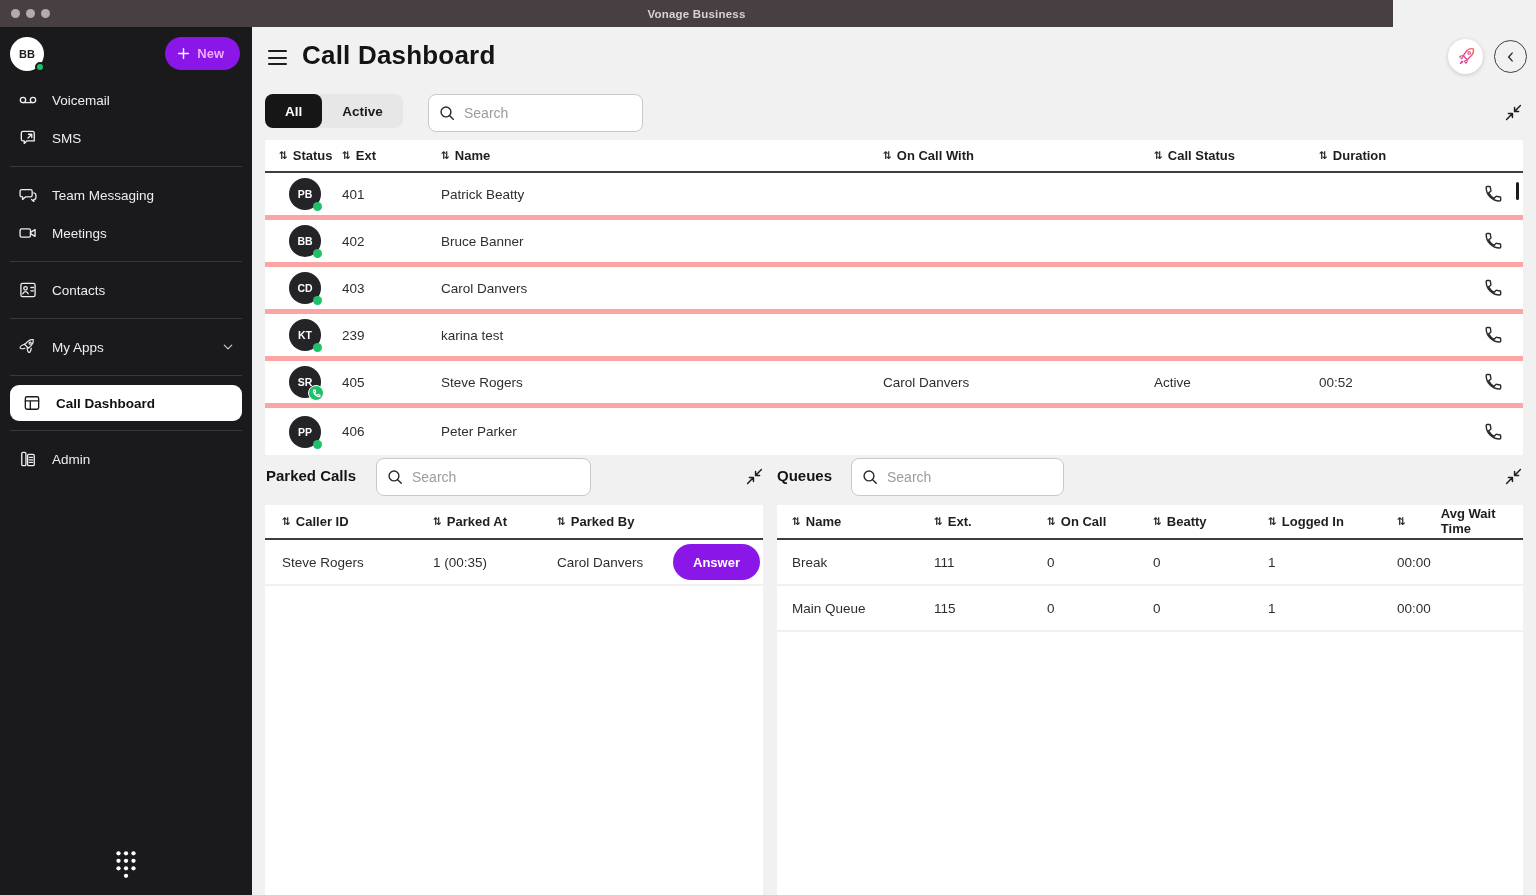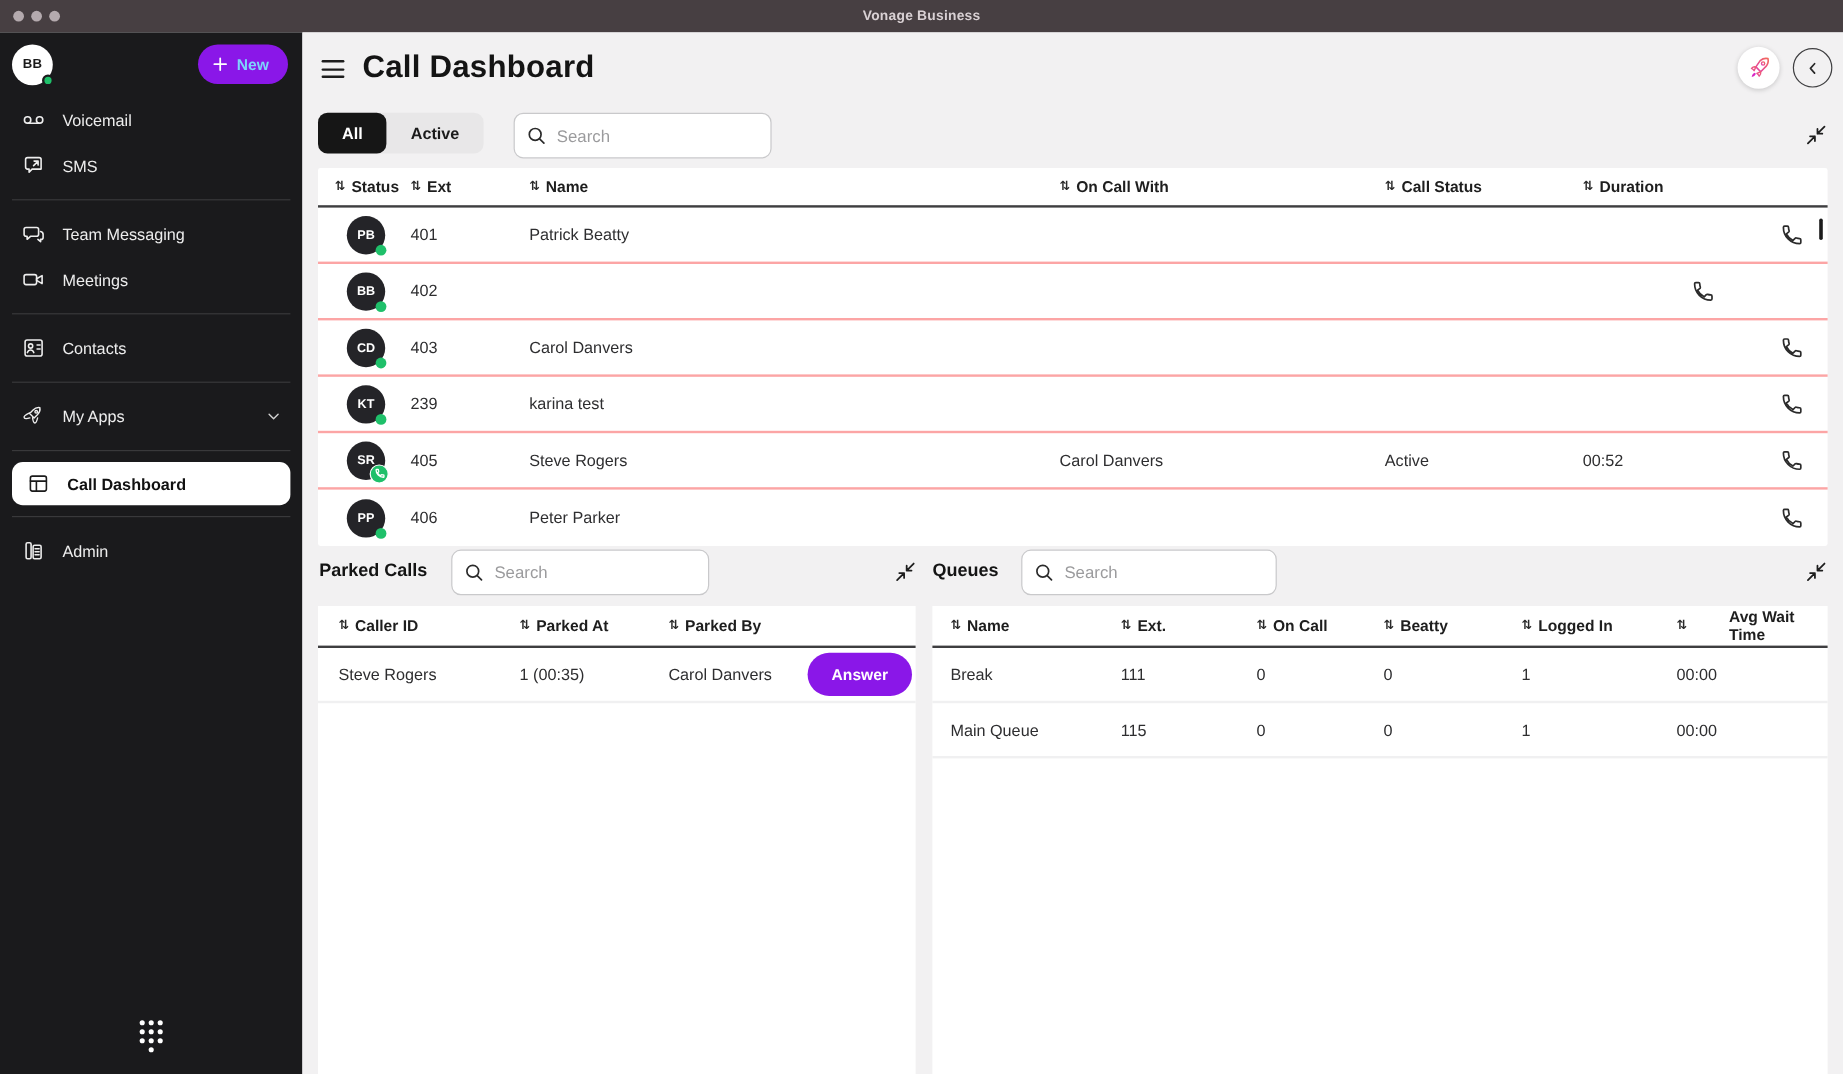--- a/index.html
+++ b/index.html
@@ -1,29 +1,29 @@
 <!DOCTYPE html>
 <html><head>
 <meta charset="utf-8">
 <style>
   * { margin:0; padding:0; box-sizing:border-box; }
   html,body { width:1536px; height:895px; overflow:hidden; font-family:"Liberation Sans", sans-serif; background:#F2F1F2; }
 
   
-  .titlebar { position:absolute; left:0; top:0; width:1536px; height:27px; background:#473F42; display:flex; align-items:center; justify-content:center; }
+  .titlebar { position:absolute; left:0; top:0; width:1393px; height:27px; background:#473F42; display:flex; align-items:center; justify-content:center; }
   .traffic { position:absolute; left:11px; top:0; height:27px; display:flex; align-items:center; gap:6px; }
   .traffic span { width:9px; height:9px; border-radius:50%; background:#B4AAAE; display:block; }
   .titlebar-title { color:#D9D1D4; font-size:11.5px; font-weight:bold; letter-spacing:.2px; }
 
   
   .sidebar { position:absolute; left:0; top:27px; width:252px; height:868px; background:#1A1A1C; color:#EDEDED; }
   .sb-top { position:relative; height:54px; }
   .sb-avatar { position:absolute; left:10px; top:10px; width:34px; height:34px; border-radius:50%; background:#FFFFFF; color:#1B1B1B; font-size:11px; font-weight:bold; display:flex; align-items:center; justify-content:center; }
   .sb-avatar .dot { position:absolute; right:-1px; bottom:-1px; width:10px; height:10px; border-radius:50%; background:#1FC06A; border:2px solid #1A1A1C; }
-  .new-btn { position:absolute; right:12px; top:10px; height:33px; padding:0 16px 0 12px; border:none; border-radius:17px; background:#8A17E8; color:#7dd3fc; font-size:13px; font-weight:bold; font-family:"Liberation Sans",sans-serif; display:flex; align-items:center; gap:7px; cursor:pointer; }
+  .new-btn { position:absolute; right:12px; top:10px; height:33px; padding:0 16px 0 12px; border:none; border-radius:17px; background:#8A17E8; color:#f0abfc; font-size:13px; font-weight:bold; font-family:"Liberation Sans",sans-serif; display:flex; align-items:center; gap:7px; cursor:pointer; }
   .nav { margin-top:0; }
   .nav-item { display:flex; align-items:center; gap:14px; height:38px; padding:0 18px; font-size:13.5px; color:#EDEDED; cursor:pointer; }
   .nav-item svg { flex:0 0 auto; }
   .nav-item .chev { margin-left:auto; }
   .nav-item.active { background:#FFFFFF; color:#111; margin:4px 10px; padding:0 12px; height:36px; border-radius:9px; font-weight:bold; }
   .sb-divider { height:1px; background:#39393B; margin:9px 10px; }
   .dialpad { position:absolute; bottom:12px; left:50%; transform:translateX(-50%); cursor:pointer; }
 
   
   .main { position:absolute; left:252px; top:27px; width:1284px; height:868px; background:#F2F1F2; }
@@ -47,21 +47,21 @@
   .search-parked { left:124px; top:431px; width:215px; }
   .search-queues { left:599px; top:431px; width:213px; }
 
   .sort { font-family:"DejaVu Sans", sans-serif; font-size:10.5px; color:#2A2A2A; margin-right:5px; line-height:1; }
 
   
   .ext-panel { position:absolute; left:13px; top:113px; width:1258px; height:315px; background:#fff; border-radius:2px; }
   .grid-ext { display:grid; grid-template-columns:63px 99px 442px 271px 165px 130px 1fr; align-items:center; padding-left:14px; }
   .thead { height:33px; border-bottom:2px solid #3E3E40; font-size:13px; font-weight:bold; color:#1E1E1E; }
   .th { display:flex; align-items:center; }
-  .ext-row { height:47px; border-bottom:2px solid #fca5a5; font-size:13.5px; color:#2E2E30; cursor:default; }
+  .ext-row { height:47px; border-bottom:5px solid #fca5a5; font-size:13.5px; color:#2E2E30; cursor:default; }
   .ext-row:last-child { border-bottom:none; }
   .avatar { position:relative; width:32px; height:32px; margin-left:10px; border-radius:50%; background:#242428; color:#fff; font-size:10.5px; font-weight:bold; display:flex; align-items:center; justify-content:center; }
   .avatar .presence { position:absolute; right:-1px; bottom:-1px; width:9px; height:9px; border-radius:50%; background:#1FC06A; }
   .avatar .oncall-badge { position:absolute; right:-3px; bottom:-3px; width:16px; height:16px; border-radius:50%; background:#1FC06A; border:1.5px solid #fff; display:flex; align-items:center; justify-content:center; }
   .cell-phone { display:flex; justify-content:flex-end; padding-right:18px; }
   .phone-act { background:none; border:none; cursor:pointer; padding:2px; display:flex; color:#2B2B2B; }
   .scroll-ind { position:absolute; right:4px; top:42px; width:3.5px; height:18px; background:#1B1B1B; border-radius:2px; }
 
   
   .section-title { position:absolute; top:440px; font-size:15px; font-weight:bold; color:#141414; }
@@ -293,20 +293,21 @@
   </div>
         <div class="grid-ext ext-row">
     <div>
       <div class="avatar">
         <span>BB</span>
         <span class="presence"></span>
 
       </div>
     </div>
     <span>402</span>
+    <span>Bruce Banner</span>
     <span></span>
     <span></span>
     <span></span>
     <div class="cell-phone">
       <button class="phone-act">
         <svg width="20" height="20" viewBox="0 0 24 24" fill="none" stroke="currentColor" stroke-width="1.7" stroke-linecap="round" stroke-linejoin="round">
                 <path d="M6.8 10.6a14.3 14.3 0 0 0 6.6 6.6l2.1-2.1c.35-.35.85-.45 1.3-.28a9.6 9.6 0 0 0 3.2.55c.66 0 1.2.54 1.2 1.2v2.7c0 .66-.54 1.2-1.2 1.2A16.2 16.2 0 0 1 3.8 4.2C3.8 3.54 4.34 3 5 3h2.75c.66 0 1.2.54 1.2 1.2 0 1.1.19 2.18.55 3.2.15.45.05.95-.28 1.3z"></path>
               </svg>
       </button>
     </div>

